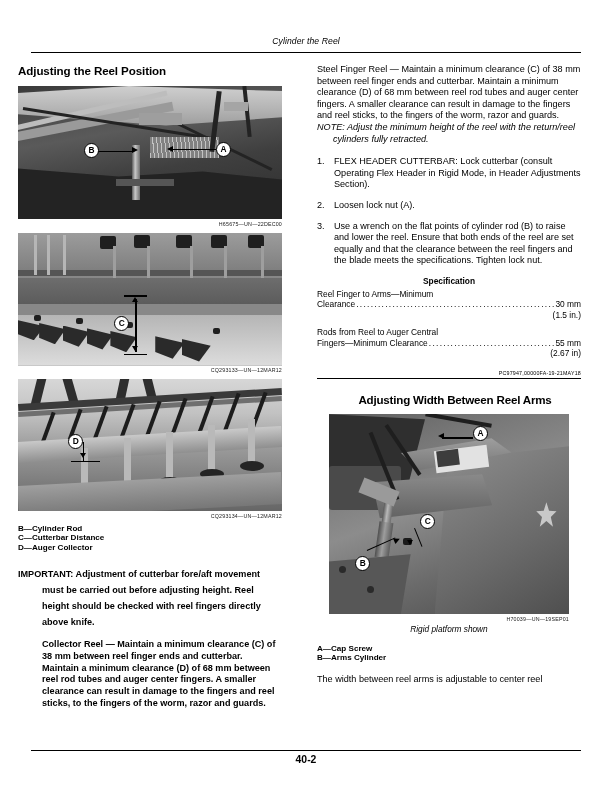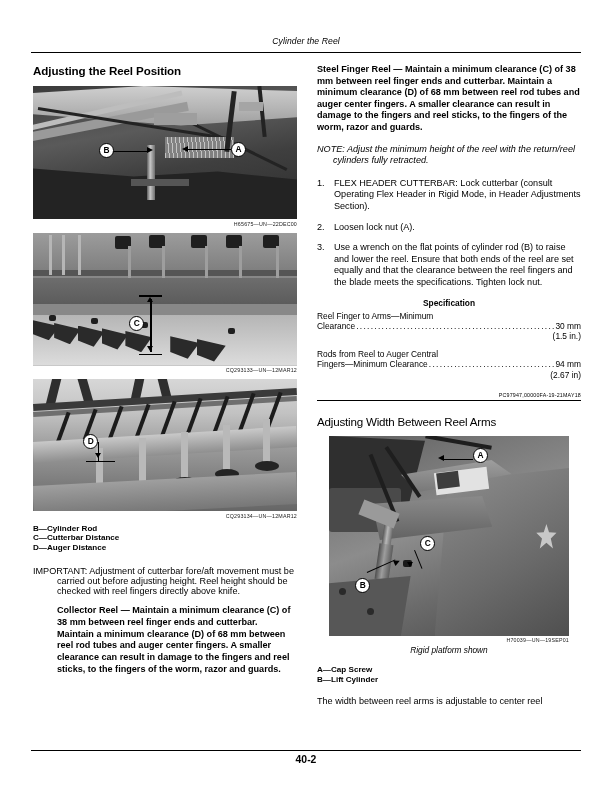--- a/index.html
+++ b/index.html
@@ -41,47 +41,47 @@
     border-top: 1px solid #000;
     height: 0;
   }
 
   
   .col {
     position: absolute;
     top: 64px;
     width: 264px;
   }
-  .col-left  { left: 33px;  }
+  .col-left  { left: 18px;  }
   .col-right { left: 317px; }
 
   
   .sec-title {
     font-size: 11.6px;
     font-weight: bold;
     letter-spacing: -.1px;
     margin: 0 0 9px 0;
   }
   .sec-title-2 {
     font-size: 11.6px;
-    font-weight: normal;
+    font-weight: bold;
     letter-spacing: -.2px;
-    margin: 0 0 8px 0;
+    margin: 0 0 8px 12px;
+    text-align: center;
   }
   .body {
     font-size: 9.1px;
     line-height: 11.6px;
   }
-  .bold { font-weight: bold; }
+  .bold { font-weight: normal; }
 
   .note {
     font-size: 9.1px;
     line-height: 11.6px;
     font-style: italic;
-    margin-top: 10px;
   }
   .note .hang {
     display: block;
     padding-left: 16px;
     text-indent: -16px;
   }
 
   
   .numlist { margin-top: 11px; }
   .numitem {
@@ -89,22 +89,22 @@
     line-height: 11.6px;
     padding-left: 17px;
     text-indent: -17px;
     margin-bottom: 9px;
   }
   .numitem .n { display: inline-block; width: 17px; text-indent: 0; }
 
   
   .imp {
     font-size: 9.1px;
-    line-height: 10px;
-    font-weight: normal;
+    line-height: 16px;
+    font-weight: bold;
     padding-left: 24px;
     text-indent: -24px;
   }
   .imp-cont {
     font-size: 9.1px;
     line-height: 11.7px;
     font-weight: bold;
     padding-left: 24px;
     margin-top: 9px;
   }
@@ -424,21 +424,21 @@
         <div class="lead" style="left:24.5%; top:48%; width:1.4px; height:14%;"></div>
         <div class="lead" style="left:20%; top:62%; width:11%; height:1.4px;"></div>
         <div class="arrowhead ah-down" style="left:23.3%; top:56%;"></div>
       </div>
       <div class="fig-code">CQ293134—UN—12MAR12</div>
     </div>
 
     <div class="legend" style="margin-top:5px;">
       <div>B—Cylinder Rod</div>
       <div>C—Cutterbar Distance</div>
-      <div>D—Auger Distance</div>
+      <div>D—Auger Collector</div>
     </div>
 
     <div class="imp" style="margin-top:14px;">
       <span>IMPORTANT:</span>
       <span>Adjustment of cutterbar fore/aft movement must be carried out before adjusting height. Reel height should be checked with reel fingers directly above knife.</span>
     </div>
 
     <div class="imp-cont">Collector Reel — Maintain a minimum clearance (C) of 38 mm between reel finger ends and cutterbar. Maintain a minimum clearance (D) of 68 mm between reel rod tubes and auger center fingers. A smaller clearance can result in damage to the fingers and reel sticks, to the fingers of the worm, razor and guards.</div>
 
   </div>
@@ -478,21 +478,21 @@
       <div class="spec-sub">(1.5 in.)</div>
     </div>
 
     <div class="spec-gap"></div>
 
     <div class="spec-row">
       <div class="spec-name">Rods from Reel to Auger Central</div>
       <div class="spec-line">
         <span class="spec-lead-label">Fingers—Minimum Clearance</span>
         <span class="spec-dots">.........................................................</span>
-        <span class="spec-val">94 mm</span>
+        <span class="spec-val">55 mm</span>
       </div>
       <div class="spec-sub">(2.67 in)</div>
     </div>
 
     <div class="tail-code">PC97947,00000FA-19-21MAY18</div>
     <div class="tail-rule"></div>
 
     <div class="sec-title-2" style="margin-top:14px;">Adjusting Width Between Reel Arms</div>
 
     <div class="fig">
@@ -539,21 +539,21 @@
         <div class="callout" style="left:11%; top:71%;">B</div>
         <div class="lead" style="left:16%; top:68%; width:13%; transform:rotate(-24deg); transform-origin:left center;"></div>
         <div class="arrowhead ah-right" style="left:27%; top:61.5%; transform:rotate(-24deg);"></div>
       </div>
       <div class="fig-code" style="margin-right:12px;">H70039—UN—19SEP01</div>
       <div class="fig-cap">Rigid platform shown</div>
     </div>
 
     <div class="legend" style="margin-top:10px;">
       <div>A—Cap Screw</div>
-      <div>B—Lift Cylinder</div>
+      <div>B—Arms Cylinder</div>
     </div>
 
     <div class="body" style="margin-top:11px;">The width between reel arms is adjustable to center reel</div>
 
   </div>
 
   <div class="foot-rule"></div>
   <div class="foot-num">40-2</div>
 
 </div>

